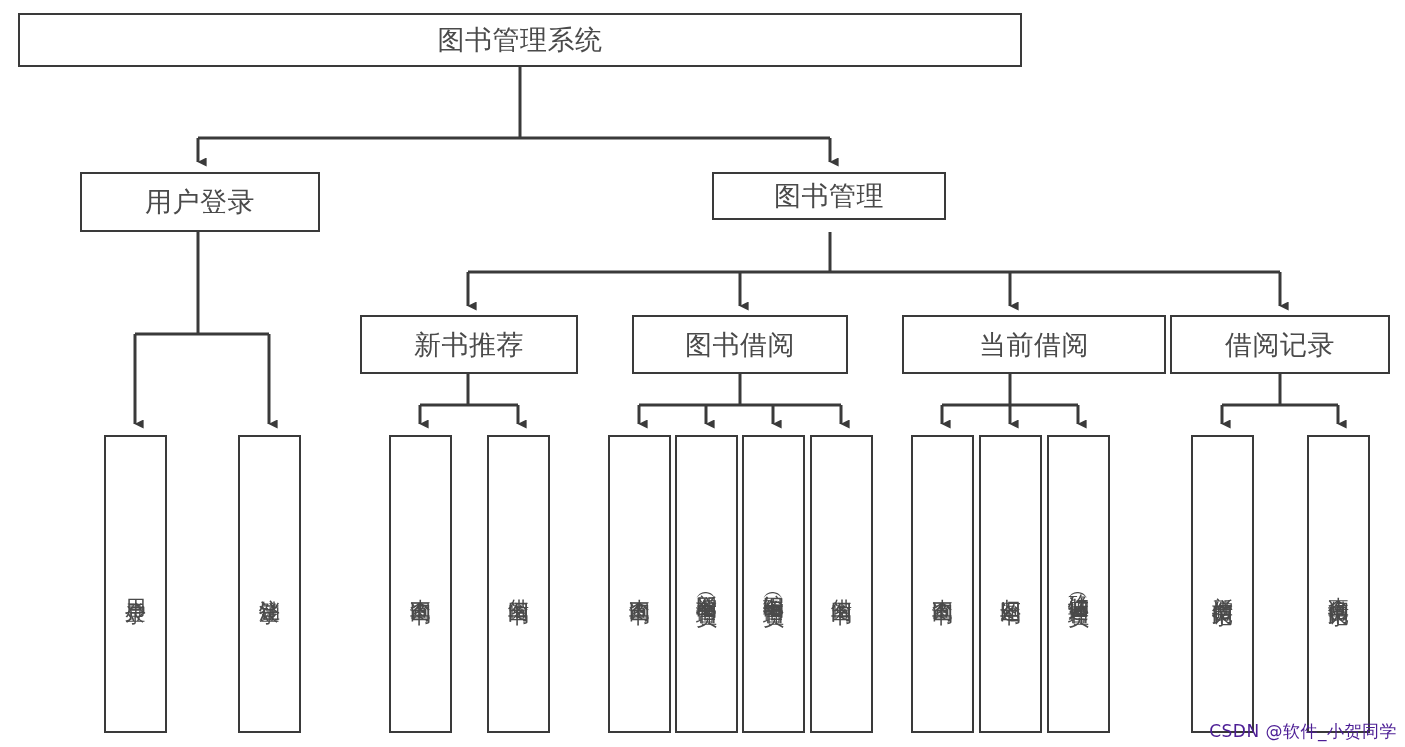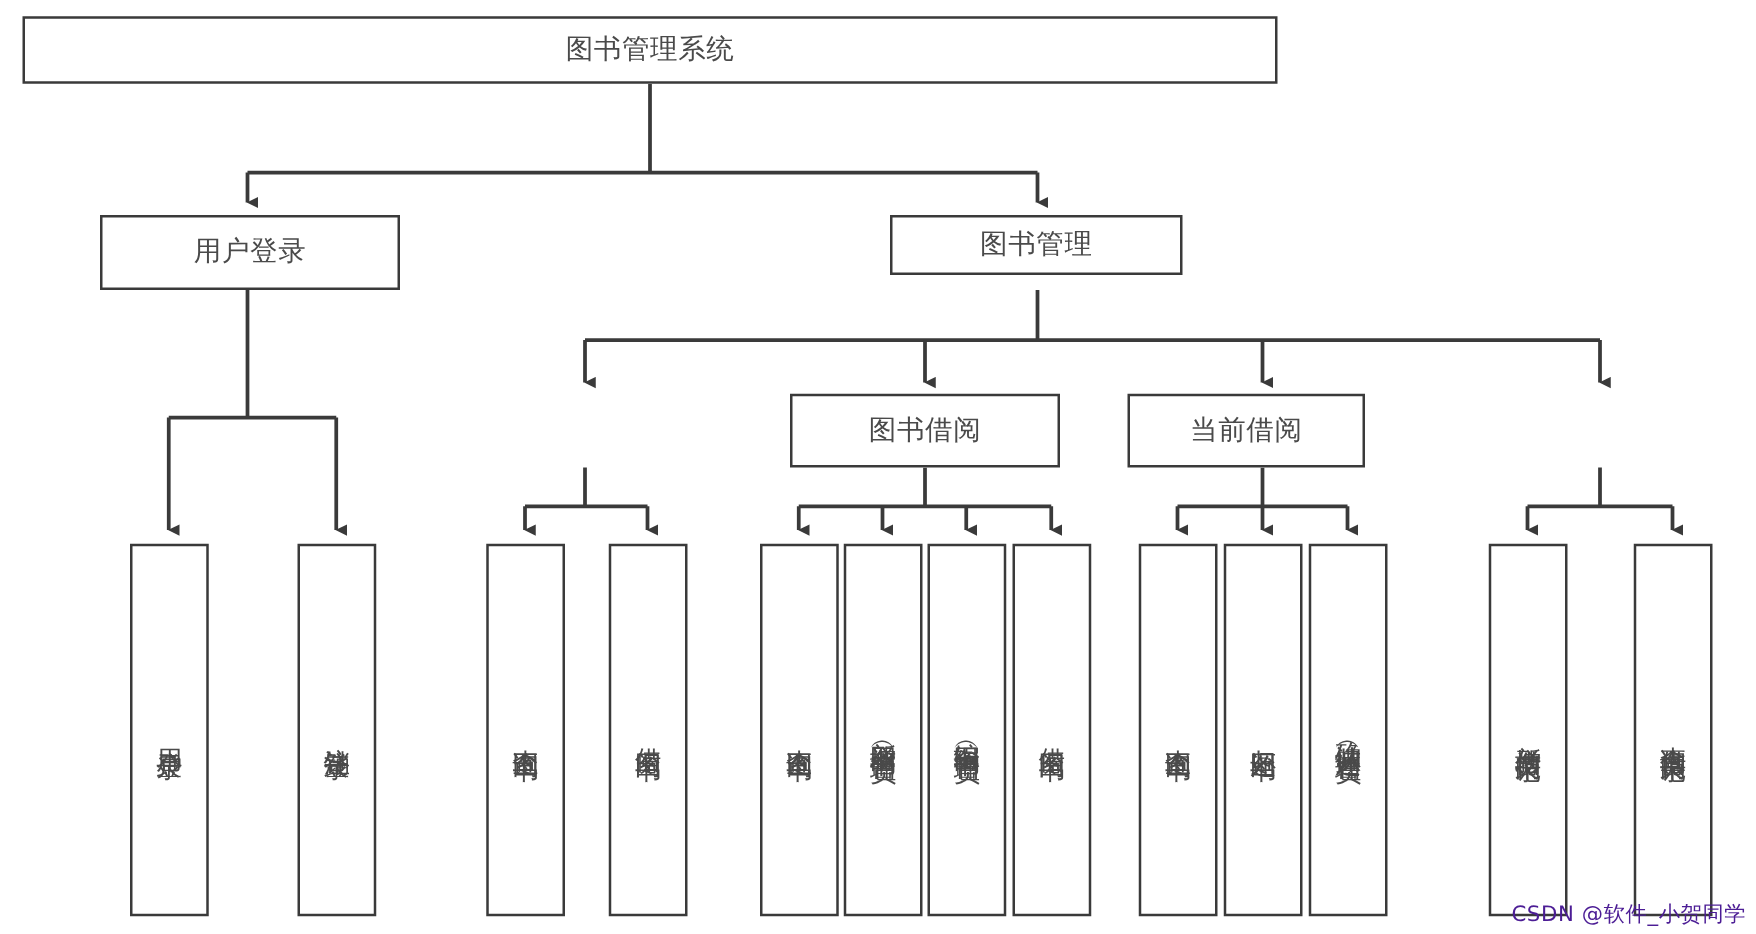--- a/index.html
+++ b/index.html
@@ -29,21 +29,21 @@
     box-sizing: border-box;
     background: #ffffff;
     border: 2px solid #3a3a3a;
     display: flex;
     align-items: center;
     justify-content: center;
     overflow: hidden;
   }
   .node-label {
     color: #4a4a4a;
-    font-size: 22px;
+    font-size: 27px;
     line-height: 1.15;
     letter-spacing: 0.5px;
     white-space: nowrap;
     text-align: center;
   }
   .node-label.vertical {
     writing-mode: vertical-rl;
     text-orientation: upright;
     letter-spacing: 2px;
     font-size: 21px;
@@ -121,25 +121,31 @@
     <span class="node-label">图书管理系统</span>
   </div>
 
   <div class="node-box" style="left:80px; top:172px; width:240px; height:60px;">
     <span class="node-label">用户登录</span>
   </div>
   <div class="node-box" style="left:712px; top:172px; width:234px; height:48px;">
     <span class="node-label">图书管理</span>
   </div>
 
+  <div class="node-box" style="left:360px; top:315px; width:218px; height:59px;">
+    <span class="node-label">新书推荐</span>
+  </div>
   <div class="node-box" style="left:632px; top:315px; width:216px; height:59px;">
     <span class="node-label">图书借阅</span>
   </div>
-  <div class="node-box" style="left:902px; top:315px; width:190px; height:59px;">
+  <div class="node-box" style="left:902px; top:315px; width:264px; height:59px;">
     <span class="node-label">当前借阅</span>
+  </div>
+  <div class="node-box" style="left:1170px; top:315px; width:220px; height:59px;">
+    <span class="node-label">借阅记录</span>
   </div>
 
   <div class="node-box leaf-box" style="left:104px; top:435px; width:63px; height:298px;">
     <span class="node-label vertical">用户登录</span>
   </div>
   <div class="node-box leaf-box" style="left:238px; top:435px; width:63px; height:298px;">
     <span class="node-label vertical">注销登录</span>
   </div>
 
   <div class="node-box leaf-box" style="left:389px; top:435px; width:63px; height:298px;">

